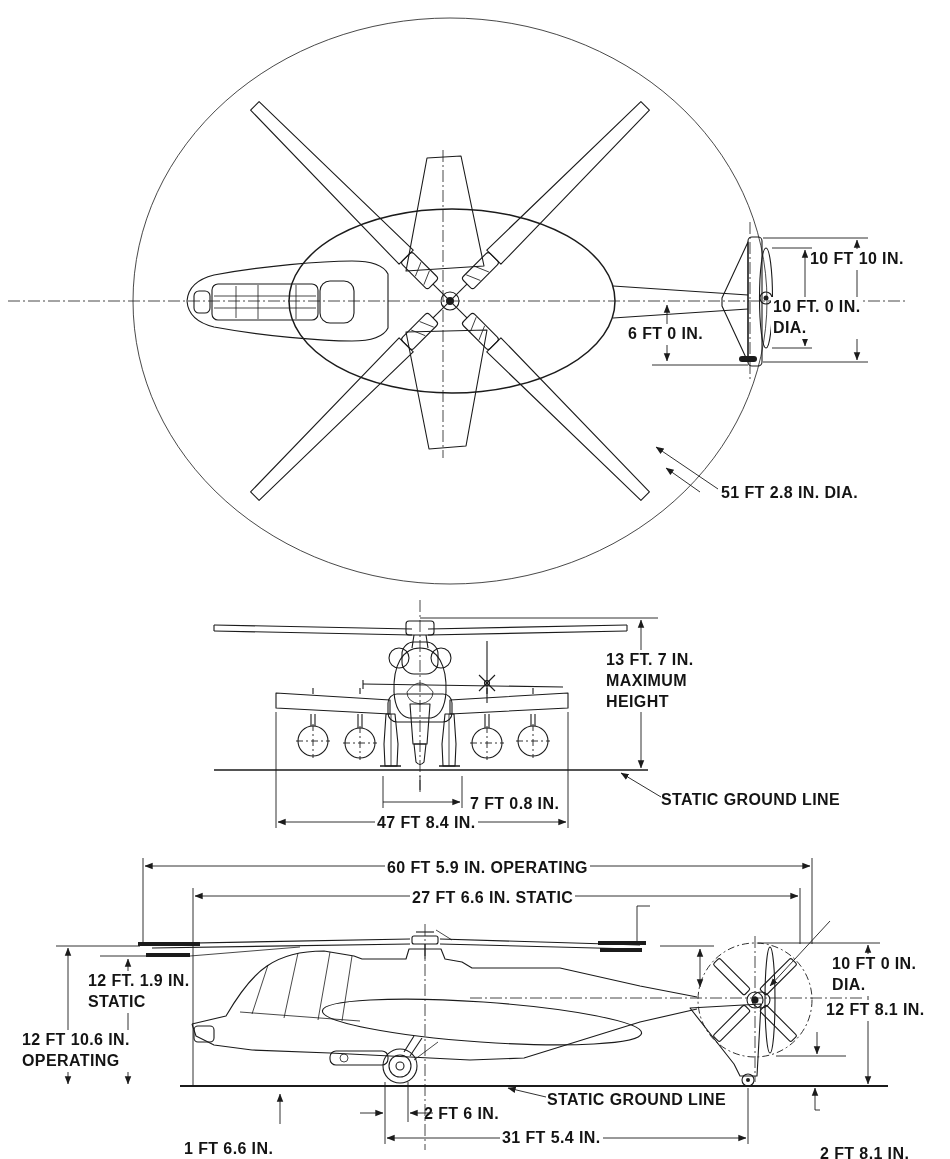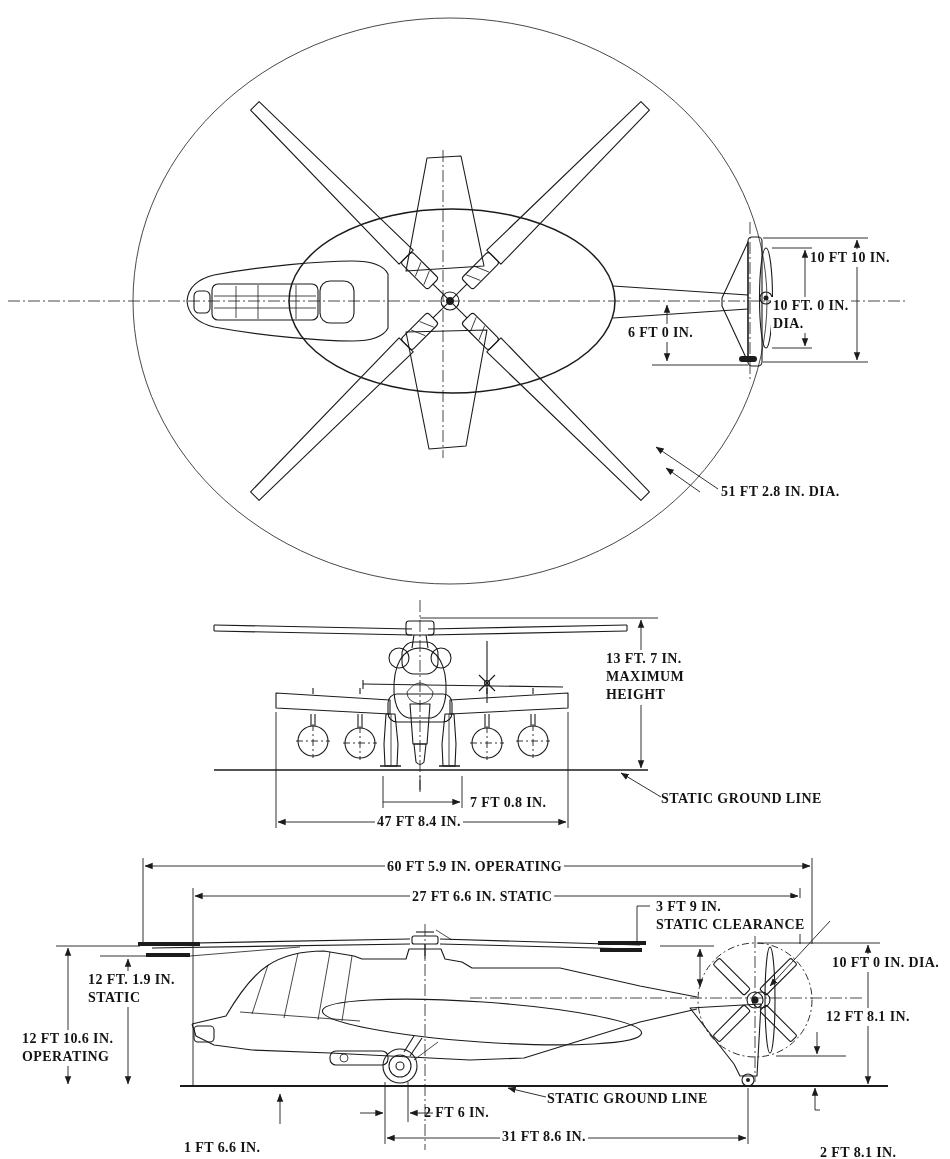--- a/index.html
+++ b/index.html
@@ -7,22 +7,22 @@
          font-family:"Liberation Sans",sans-serif;}
   #art{position:absolute;left:0;top:0;}
   svg{stroke:#1b1b1b;fill:none;stroke-width:1.1;stroke-linecap:butt;stroke-linejoin:round;}
   svg .thin{stroke-width:.8;}
   svg .med{stroke-width:1.5;}
   svg .thick{stroke-width:2;}
   svg .dim{stroke-width:.9;}
   svg .cl{stroke-width:.8;stroke-dasharray:12 3 2 3;}
   svg .dash{stroke-width:.9;stroke-dasharray:7 3 2 3;}
   svg .fill{fill:#1b1b1b;stroke:none;}
-  .lbl{position:absolute;font-weight:bold;font-size:14px;line-height:1.3;
-       letter-spacing:.4px;color:#141414;white-space:pre-line;font-family:Liberation Serif, serif;}
+  .lbl{position:absolute;font-weight:bold;font-size:16px;line-height:1.3;
+       letter-spacing:.4px;color:#141414;white-space:pre-line;}
   .bg{background:#ffffff;padding:0 2px;}
 </style>
 </head>
 <body>
 
 <div id="sheet">
 
 <svg id="art" width="950" height="1159" viewBox="0 0 950 1159">
   <defs>
     <marker id="ah" viewBox="0 0 10 10" refX="9.5" refY="5" markerWidth="9" markerHeight="9" orient="auto-start-reverse">
@@ -286,27 +286,25 @@
 <div class="lbl bg" style="left:626px;top:324px;">6 FT 0 IN.</div>
 <div class="lbl" style="left:721px;top:483px;">51 FT 2.8 IN. DIA.</div>
 <div class="lbl bg" style="left:604px;top:650px;">13 FT. 7 IN.
 MAXIMUM
 HEIGHT</div>
 <div class="lbl" style="left:661px;top:790px;">STATIC GROUND LINE</div>
 <div class="lbl" style="left:470px;top:794px;">7 FT 0.8 IN.</div>
 <div class="lbl bg" style="left:375px;top:813px;">47 FT 8.4 IN.</div>
 <div class="lbl bg" style="left:385px;top:858px;">60 FT 5.9 IN. OPERATING</div>
 <div class="lbl bg" style="left:410px;top:888px;">27 FT 6.6 IN. STATIC</div>
-<div class="lbl bg" style="left:654px;top:898px;">3 FT 9 IN.
-STATIC CLEARANCE</div>
 <div class="lbl bg" style="left:830px;top:954px;">10 FT 0 IN. DIA.</div>
 <div class="lbl bg" style="left:86px;top:971px;">12 FT. 1.9 IN.
 STATIC</div>
 <div class="lbl bg" style="left:20px;top:1030px;">12 FT 10.6 IN.
 OPERATING</div>
-<div class="lbl bg" style="left:824px;top:1000px;margin-top:8px;">12 FT 8.1 IN.</div>
+<div class="lbl bg" style="left:824px;top:1000px;">12 FT 8.1 IN.</div>
 <div class="lbl" style="left:820px;top:1144px;">2 FT 8.1 IN.</div>
 <div class="lbl" style="left:184px;top:1123px;margin-top:16px;">1 FT 6.6 IN.</div>
 <div class="lbl" style="left:424px;top:1104px;">2 FT 6 IN.</div>
 <div class="lbl" style="left:547px;top:1090px;">STATIC GROUND LINE</div>
-<div class="lbl bg" style="left:500px;top:1128px;">31 FT 8.6 IN.</div>
+<div class="lbl bg" style="left:500px;top:1128px;">31 FT 5.4 IN.</div>
 
 </div>
 
 </body></html>

